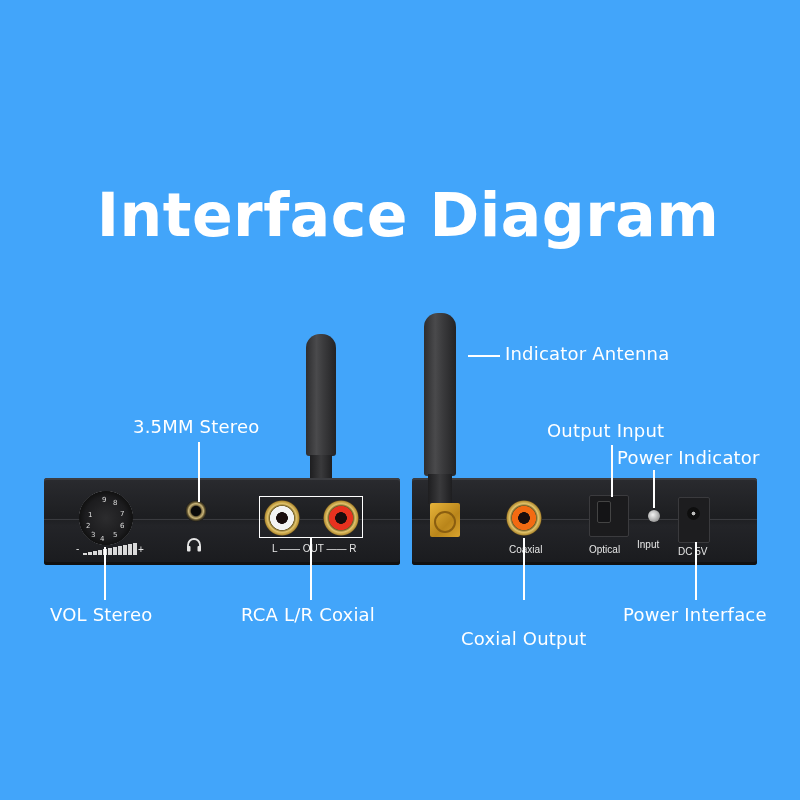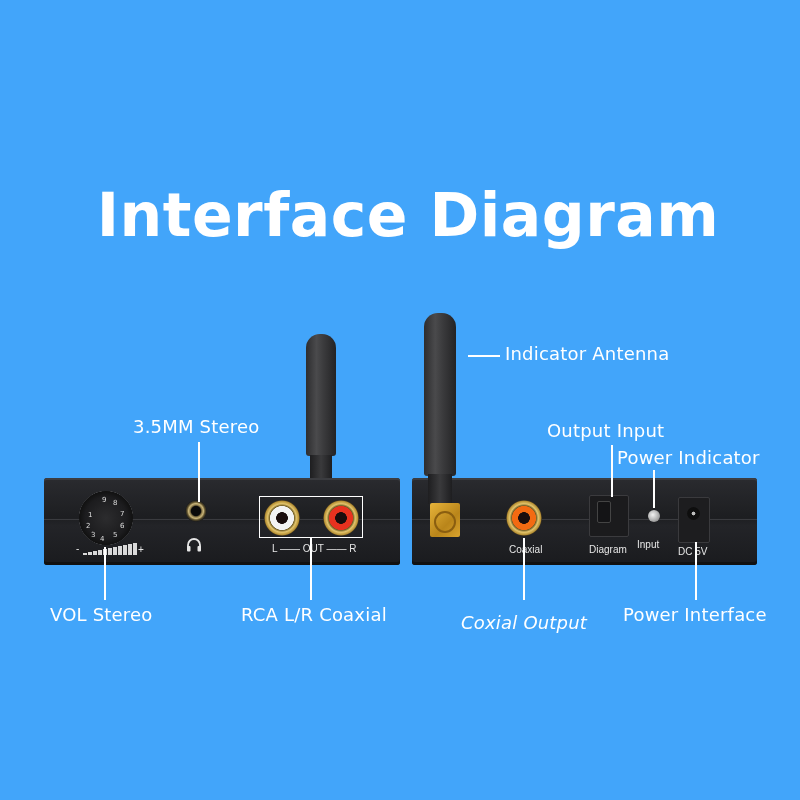--- a/index.html
+++ b/index.html
@@ -164,21 +164,21 @@
 <div class="device" style="left:412px; top:478px; width:345px; height:87px;"></div>
 
 <div class="antenna" style="left:424px; top:313px; width:32px; height:163px;"></div>
 <div class="antenna-collar" style="left:428px; top:474px; width:24px; height:30px;"></div>
 <div class="antenna-base" style="left:430px; top:503px; width:30px; height:34px;"></div>
 
 <div class="rca" style="--ring:#f36a12; left:506px; top:500px; width:36px; height:36px;"></div>
 <span class="dev-text" style="left:509px; top:544px;">Coaxial</span>
 
 <div class="optical" style="left:589px; top:495px; width:40px; height:42px;"></div>
-<span class="dev-text" style="left:589px; top:544px;">Diagram</span>
+<span class="dev-text" style="left:589px; top:544px;">Optical</span>
 
 <div class="led" style="left:648px; top:510px; width:12px; height:12px;"></div>
 <span class="dev-text" style="left:637px; top:539px;">Input</span>
 
 <div class="dc" style="left:678px; top:497px; width:32px; height:46px;"></div>
 <span class="dev-text" style="left:678px; top:546px;">DC 5V</span>
 
 <div class="hline" style="left:468px; top:355px; width:32px;"></div>
 <span class="label" style="left:505px; top:343px;">Indicator Antenna</span>
 
@@ -188,19 +188,19 @@
 <span class="label" style="left:547px; top:420px;">Output Input</span>
 <div class="vline" style="left:611px; top:445px; height:52px;"></div>
 
 <span class="label" style="left:617px; top:447px;">Power Indicator</span>
 <div class="vline" style="left:653px; top:470px; height:38px;"></div>
 
 <div class="vline" style="left:104px; top:547px; height:53px;"></div>
 <span class="label" style="left:50px; top:604px;">VOL Stereo</span>
 
 <div class="vline" style="left:310px; top:538px; height:62px;"></div>
-<span class="label" style="left:241px; top:604px;">RCA L/R Coaxial</span>
+<span class="label" style="left:241px; top:604px;">RCA L/R Coxial</span>
 
 <div class="vline" style="left:523px; top:538px; height:62px;"></div>
-<span class="label" style="left:461px; top:612px;font-style:italic;">Coxial Output</span>
+<span class="label" style="left:461px; top:628px;">Coxial Output</span>
 
 <div class="vline" style="left:695px; top:542px; height:58px;"></div>
 <span class="label" style="left:623px; top:604px;">Power Interface</span>
 
 </body></html>

